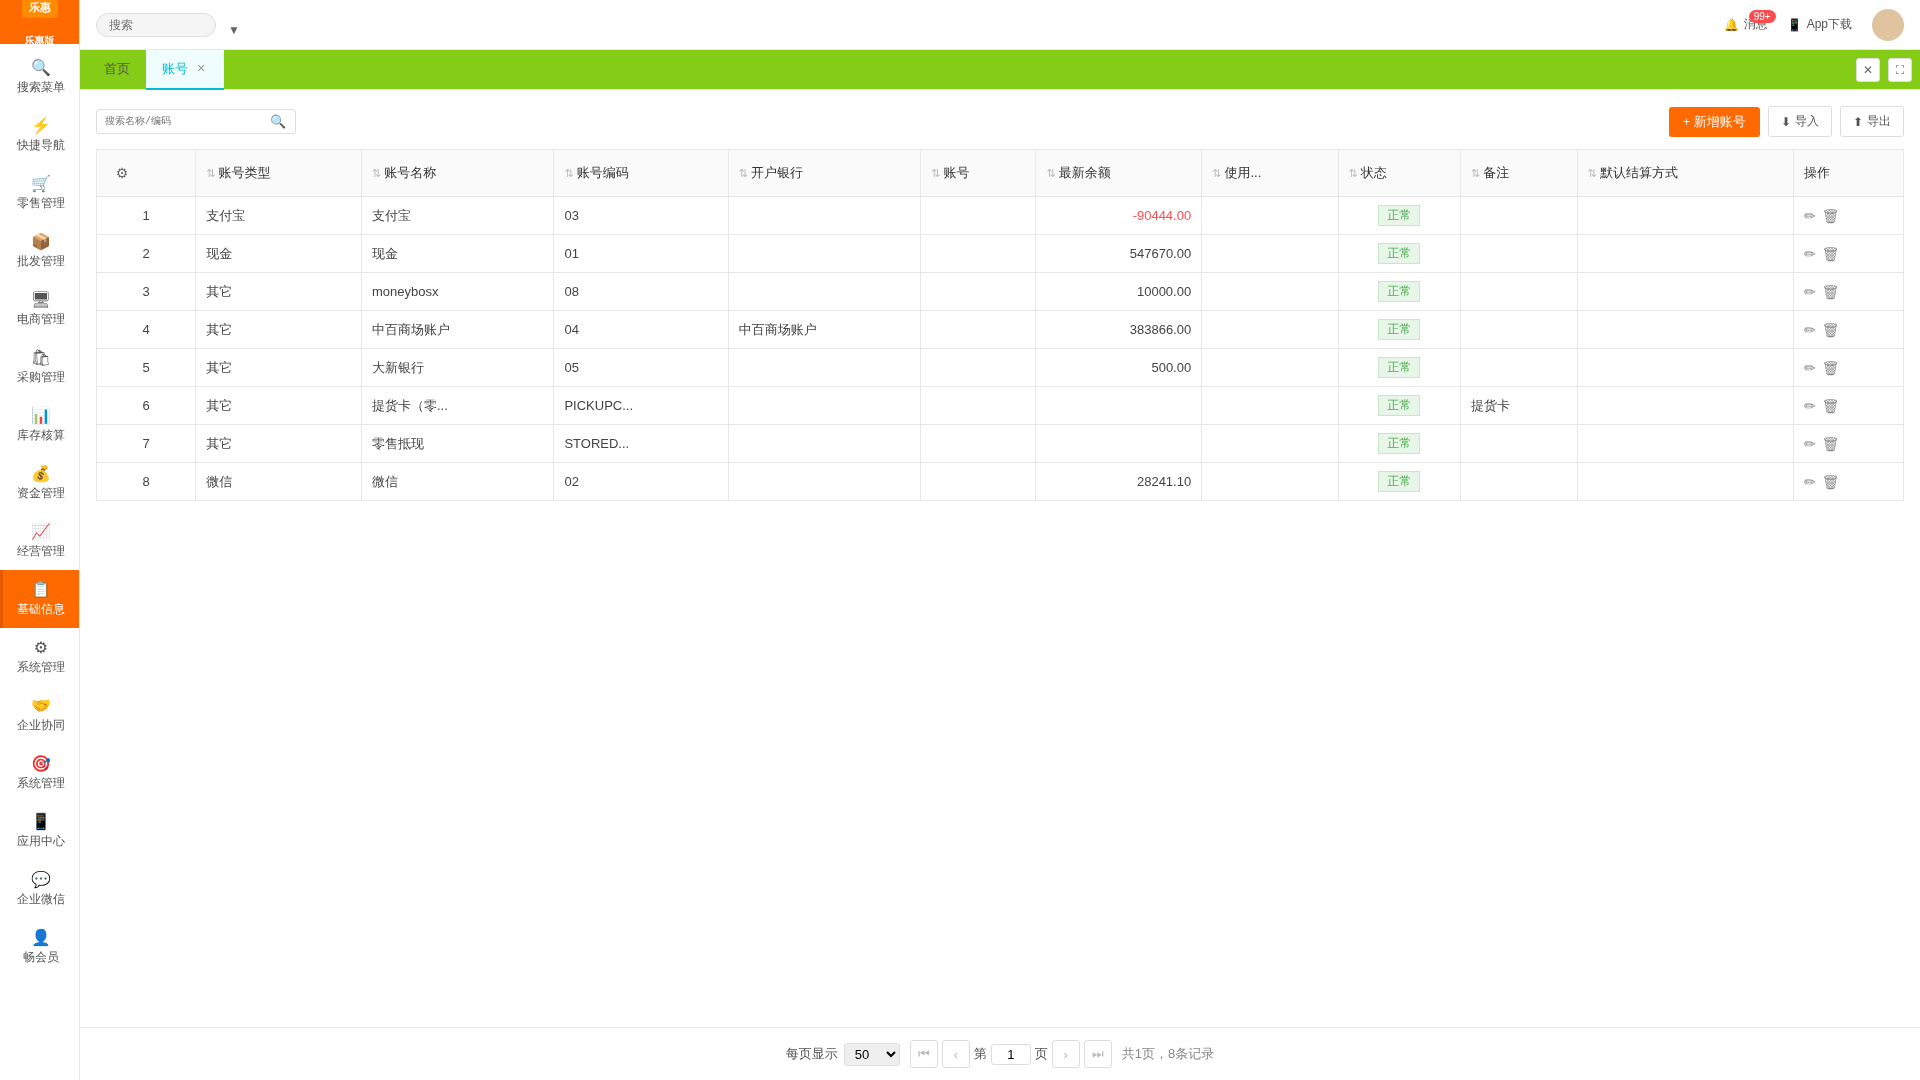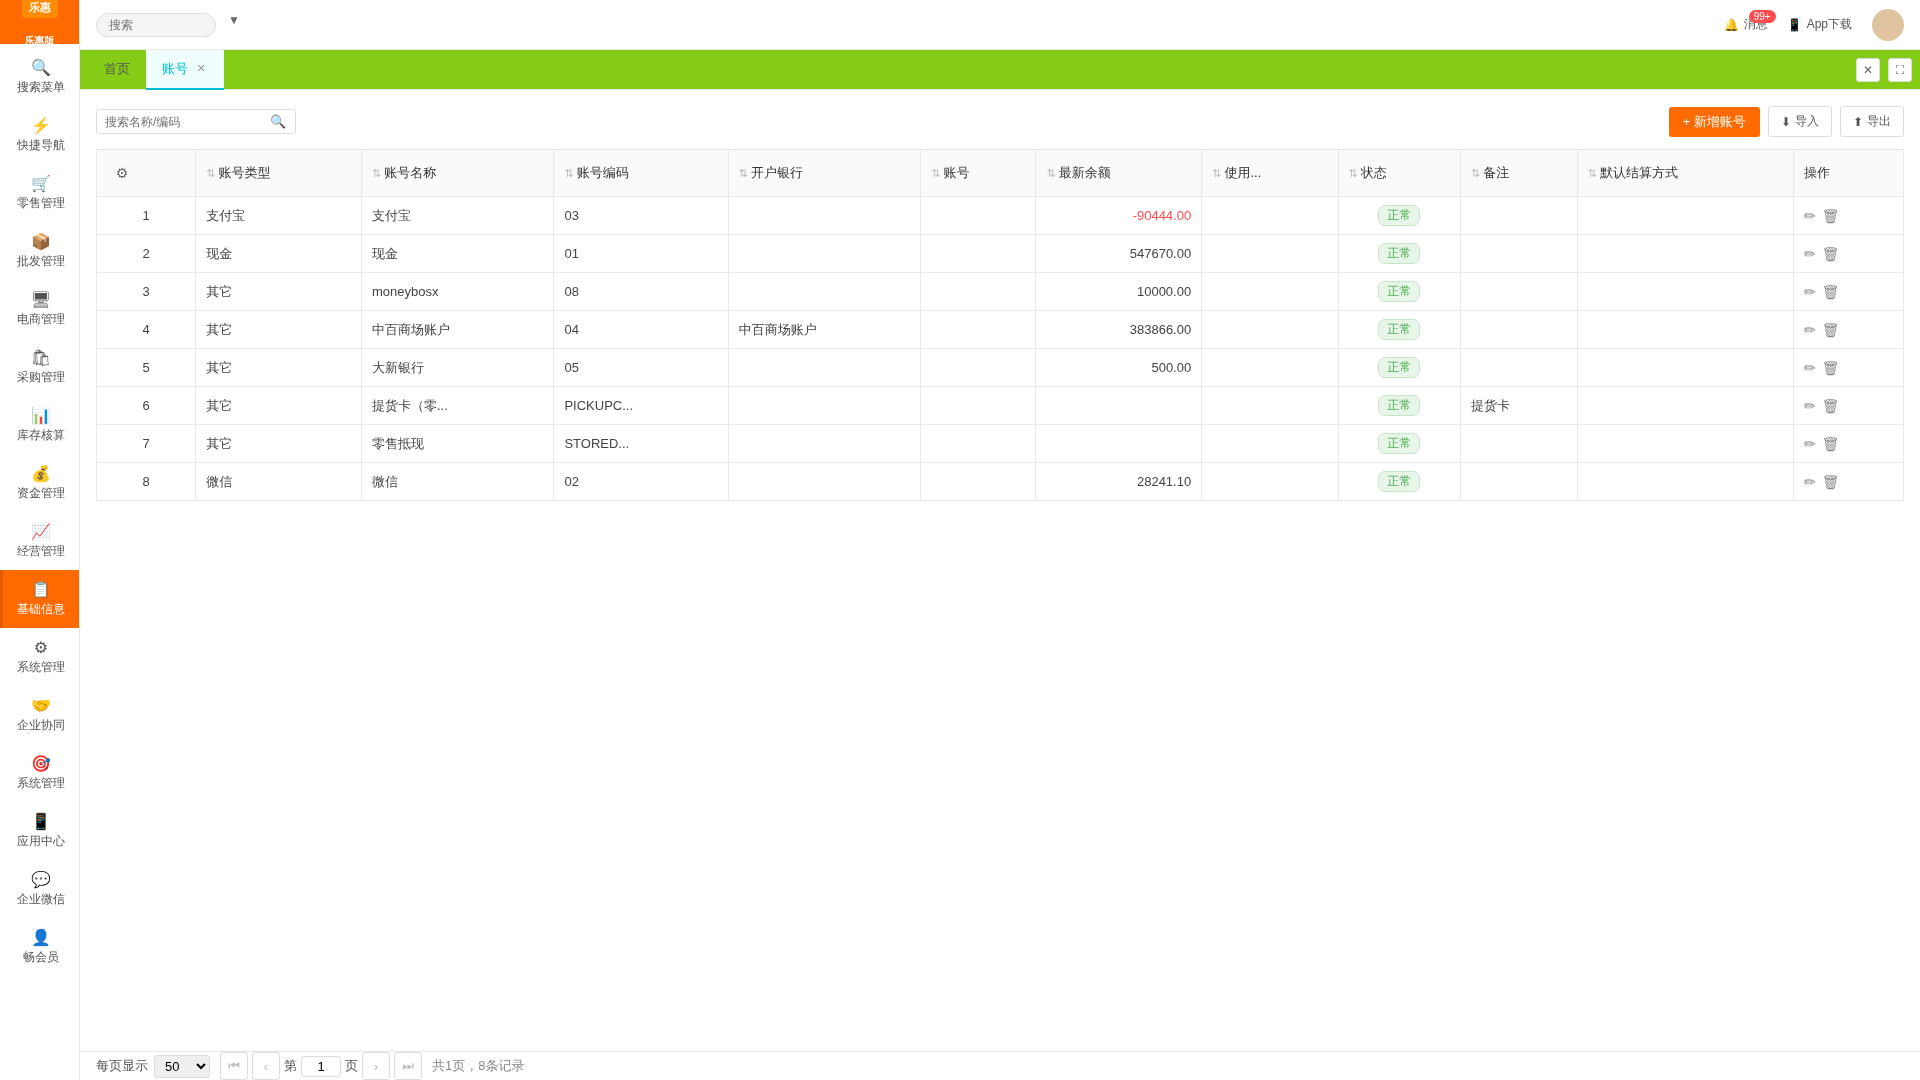--- a/index.html
+++ b/index.html
@@ -65,21 +65,21 @@
       background: #fff;
       display: flex;
       align-items: center;
       justify-content: space-between;
       padding: 0 16px;
       border-bottom: 1px solid #e8e8e8;
       flex-shrink: 0;
     }
     .top-header-left {
       display: flex;
-      align-items: flex-start;
+      align-items: flex-end;
       gap: 12px;
     }
     .search-box-top {
       border: 1px solid #ddd;
       border-radius: 14px;
       padding: 4px 12px;
       font-size: 12px;
       width: 120px;
       outline: none;
       color: #999;
@@ -209,24 +209,25 @@
       align-items: center;
       border: 1px solid #ddd;
       border-radius: 3px;
       padding: 4px 8px;
       gap: 6px;
       width: 200px;
     }
     .search-input-box input {
       border: none;
       outline: none;
-      font-size: 12px;
+      font-size: 10px;
       color: #404040;
       width: 100%;
       background: transparent;
+      font-family: Liberation Mono, monospace;
     }
     .toolbar-right {
       display: flex;
       align-items: center;
       gap: 8px;
     }
     .btn-primary {
       background: #ff6a00;
       color: #fff;
       border: none;
@@ -292,42 +293,42 @@
       cursor: pointer;
       color: #666;
       font-size: 14px;
     }
 
     .status-badge {
       display: inline-block;
       background: #e8f5e9;
       color: #4caf50;
       border: 1px solid #c8e6c9;
-      border-radius: 7px;
+      border-radius: 0;
       padding: 1px 8px;
       font-size: 12px;
     }
 
     .action-icons {
       display: flex;
       gap: 6px;
       align-items: center;
     }
     .action-icon {
       cursor: pointer;
       color: #888;
       font-size: 14px;
     }
 
     
     .pagination-bar {
       display: flex;
       align-items: center;
-      justify-content: flex-start;
-      padding: 0 16px;
+      justify-content: center;
+      padding: 12px 16px;
       background: #fff;
       border-top: 1px solid #e8e8e8;
       gap: 10px;
       font-size: 13px;
       color: #555;
       flex-shrink: 0;
     }
     .page-size-select {
       display: flex;
       align-items: center;

